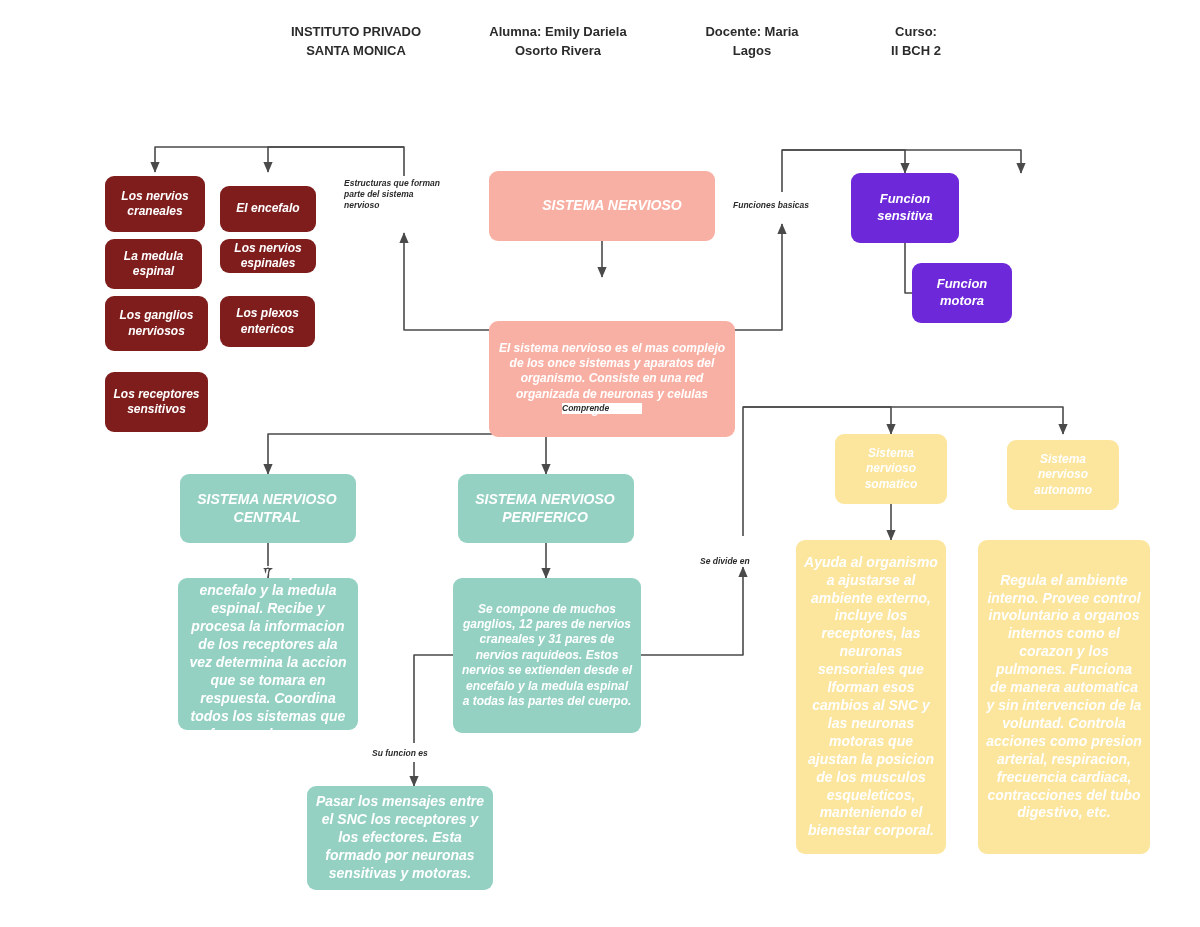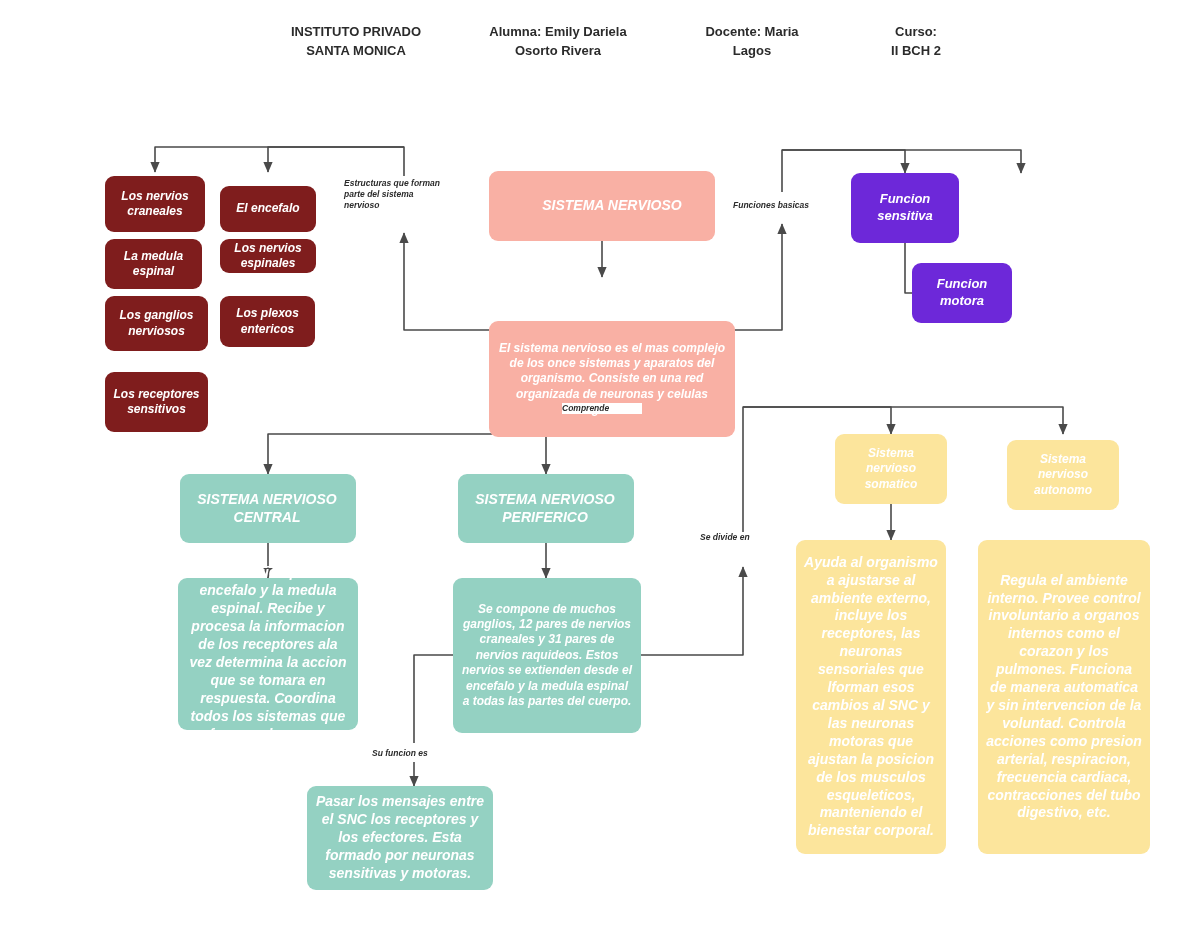--- a/index.html
+++ b/index.html
@@ -162,21 +162,21 @@
     <span>Los
 receptores
 sensitivos</span>
   </div>
 
   <div class="conn-label" style="left:344px; top:178px; width:120px;">Estructuras que forman
 parte del sistema
 nervioso</div>
   <div class="conn-label" style="left:733px; top:200px; width:98px;">Funciones basicas</div>
   <div class="conn-label" style="left:562px; top:403px; width:80px;">Comprende</div>
-  <div class="conn-label" style="left:700px; top:532px; width:86px;">Se divide en</div>
+  <div class="conn-label" style="left:700px; top:556px; width:86px;">Se divide en</div>
   <div class="conn-label" style="left:372px; top:748px; width:84px;">Su funcion es</div>
 
   <div class="node c-pink t-18" style="left:489px; top:171px; width:226px; height:70px;">
     <span>SISTEMA
 NERVIOSO</span>
   </div>
   <div class="node c-pink t-12" style="left:489px; top:277px; width:246px; height:116px;margin-top:44px;">
     <span>El sistema nervioso es el mas complejo de los once sistemas y aparatos del organismo. Consiste en una red organizada de neuronas y celulas gliales.</span>
   </div>
 

